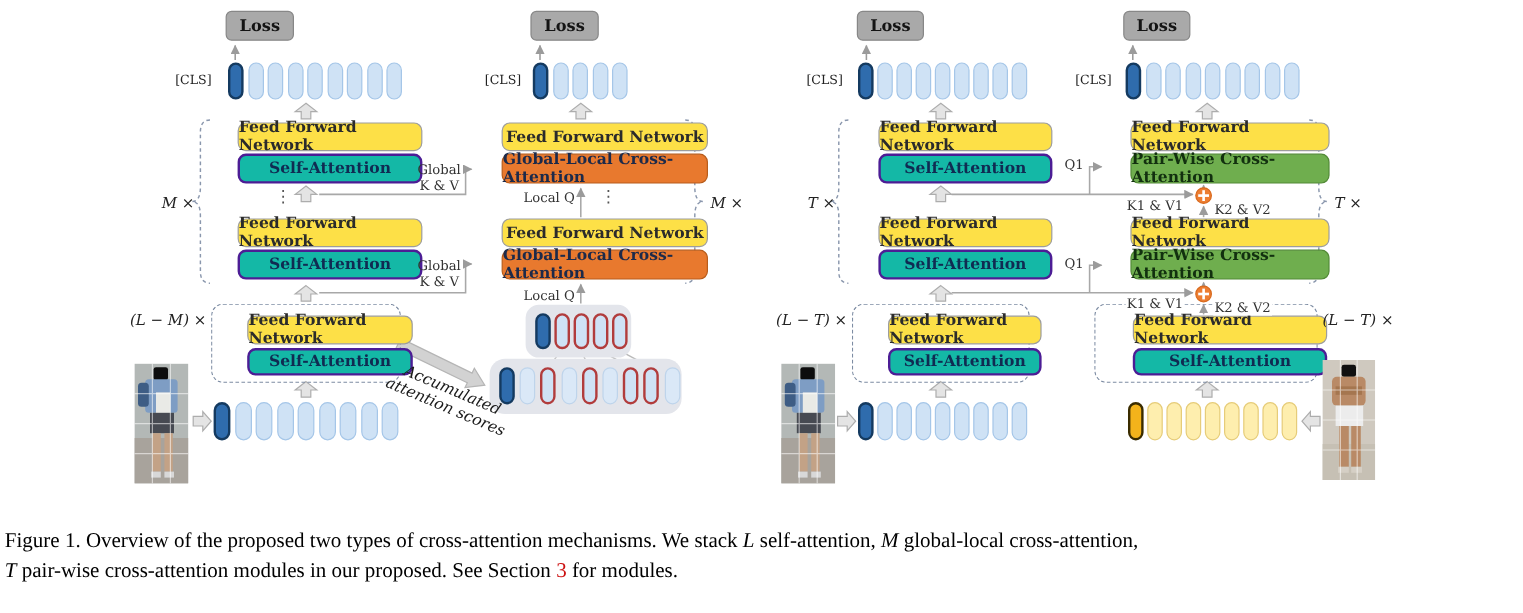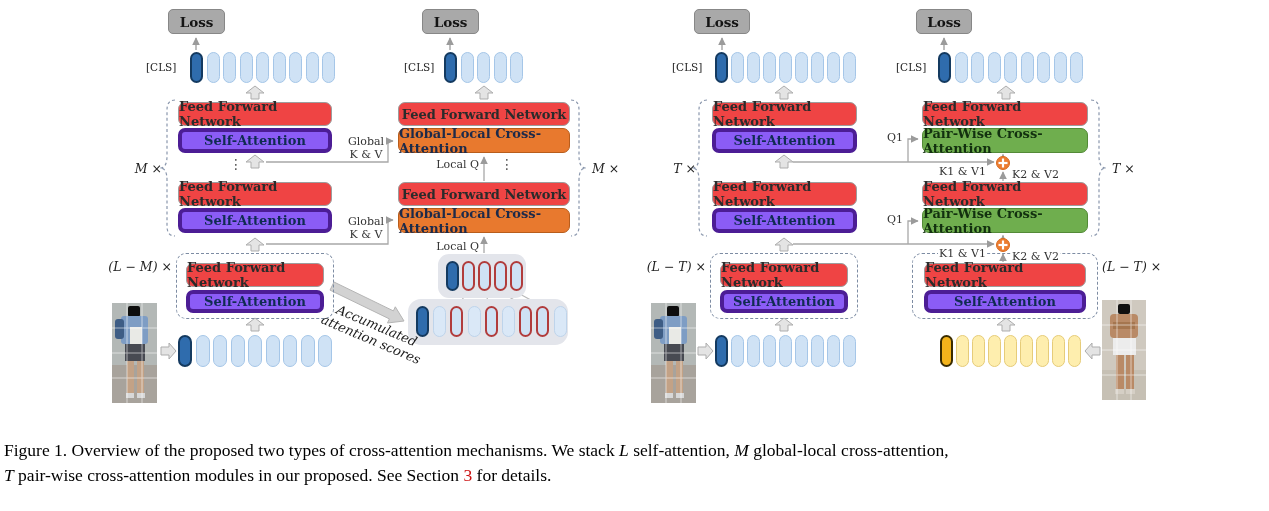--- a/index.html
+++ b/index.html
@@ -1,22 +1,22 @@
 <!DOCTYPE html>
 <html><head>
 <meta charset="utf-8">
 <style>
   html,body{margin:0;padding:0;background:#fff;}
   .page{position:relative;width:1269px;height:511px;background:#ffffff;overflow:hidden;
         font-family:"DejaVu Serif",serif;}
   svg.overlay{position:absolute;left:0;top:0;z-index:1;}
   .box{position:absolute;z-index:3;border-radius:7px;display:flex;align-items:center;justify-content:center;
-       font:700 13px "DejaVu Serif",serif;box-sizing:border-box;}
-  .ffn{background:#ef4444;border:1px solid #9d9d9d;color:#2b2b2b;}
-  .att{background:#8b5cf6;border:4px solid #4c1d95;color:#102b52;}
+       font:700 13px "DejaVu Serif",serif;box-sizing:border-box;margin-left:20px;}
+  .ffn{background:#fde047;border:1px solid #9d9d9d;color:#2b2b2b;}
+  .att{background:#14b8a6;border:2px solid #4c1d95;color:#102b52;}
   .glca{background:#e8792e;border:1px solid #b85d1c;color:#1c2a4a;}
   .pwca{background:#6fae4e;border:1px solid #538a37;color:#12300f;}
   .loss{background:#a9a9a9;border:1px solid #878787;color:#141414;border-radius:5px;font-size:13.5px;}
   .dashedbox{position:absolute;z-index:2;border:1.4px dashed #7d8ca3;border-radius:10px;box-sizing:border-box;}
   .graybg{position:absolute;z-index:2;background:#e3e5eb;border-radius:11px;}
   .tokrow{position:absolute;z-index:4;}
   .tok{position:absolute;top:0;border-radius:7px;box-sizing:border-box;}
   .tok.b{background:#cfe2f5;border:1.5px solid #a5c6e8;}
   .tok.cls{background:#2f6cad;border:2px solid #143a60;}
   .tok.red{background:#cfe2f5;border:2px solid #b13c3c;}
@@ -356,16 +356,16 @@
       <div class="tok y" style="left: 80px; width: 13px; height: 32px;"></div>
       <div class="tok y" style="left: 96px; width: 13px; height: 32px;"></div>
       <div class="tok y" style="left: 112px; width: 13px; height: 32px;"></div>
       <div class="tok y" style="left: 128px; width: 13px; height: 32px;"></div>
     </div>
 
   <div class="figcap" style="left:4px;top:440px;">
     <span>Figure 1. Overview of the proposed two types of cross-attention mechanisms. We stack </span><span class="mvar">L</span><span> self-attention, </span><span class="mvar">M</span><span> global-local cross-attention,</span>
   </div>
   <div class="figcap" style="left:4px;top:465px;">
-    <span class="mvar">T</span><span> pair-wise cross-attention modules in our proposed. See Section </span><span class="secref">3</span><span> for details.</span>
+    <span class="mvar">T</span><span> pair-wise cross-attention modules in our proposed. See Section </span><span class="secref">3</span><span> for modules.</span>
   </div>
 
 </div>
 
 </body></html>

